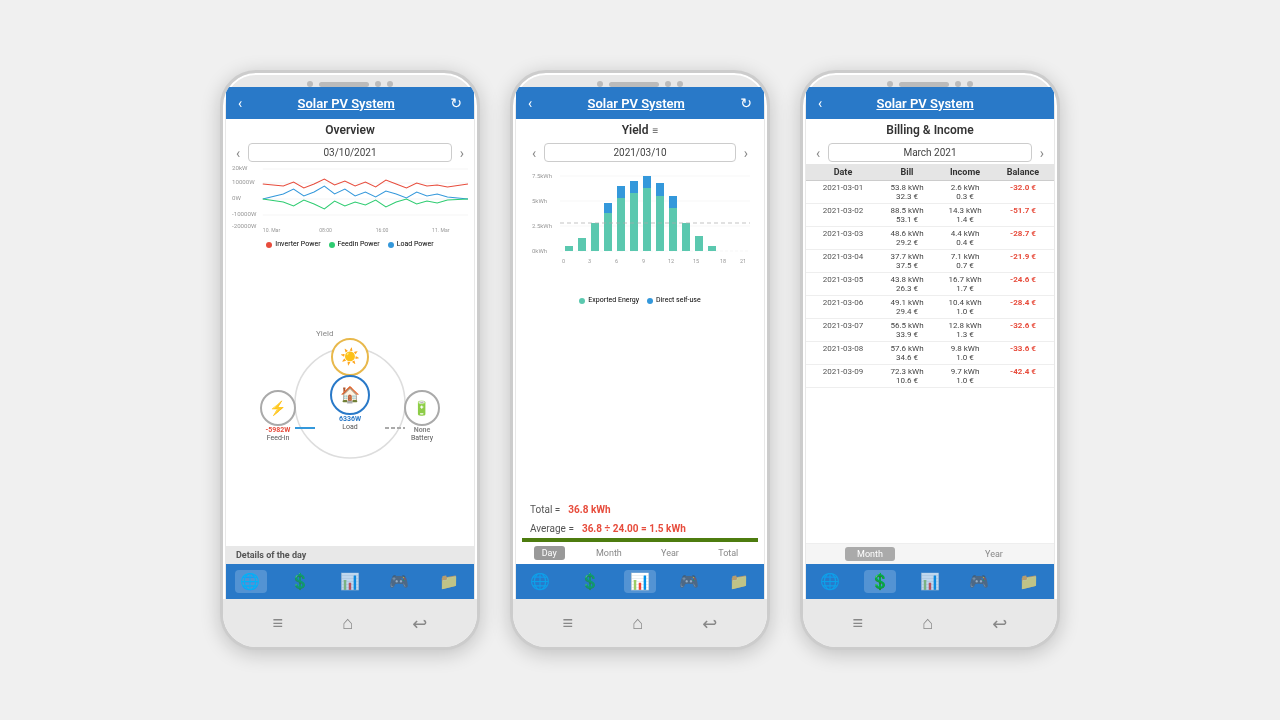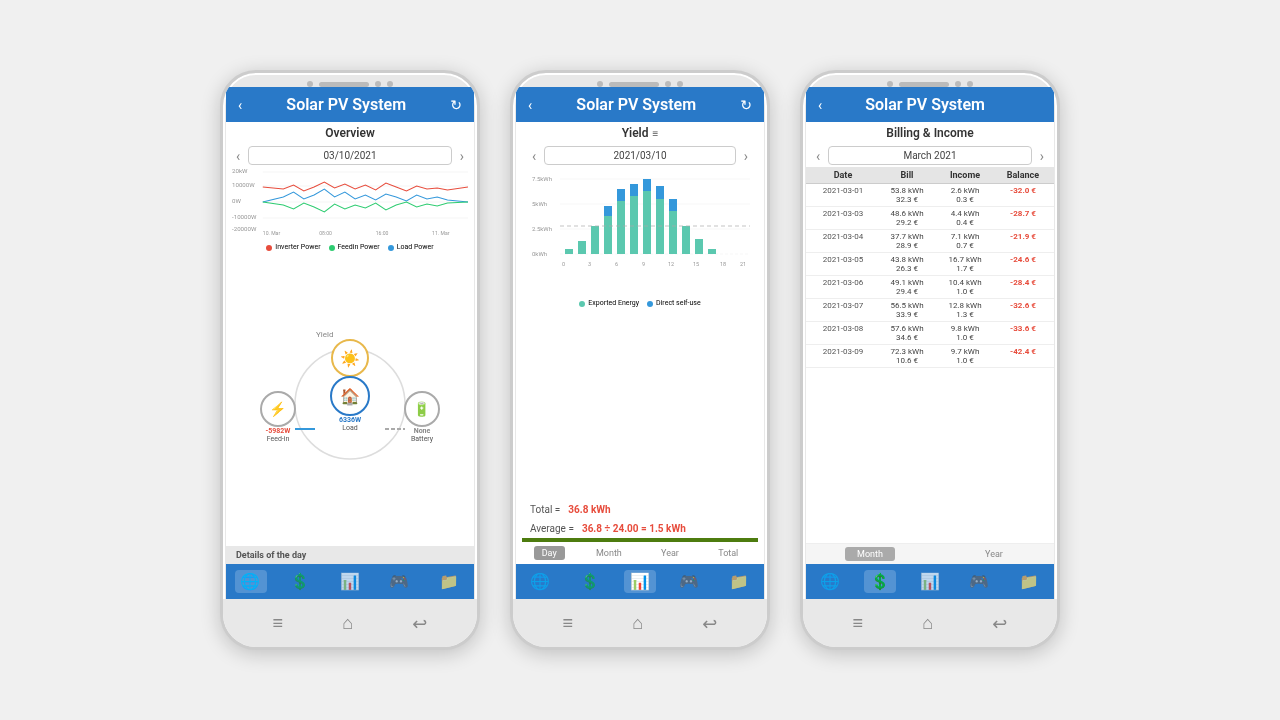--- a/index.html
+++ b/index.html
@@ -73,23 +73,24 @@
     .app-header {
       background: #2979c8;
       color: white;
       display: flex;
       align-items: center;
       justify-content: space-between;
       padding: 8px 12px;
       flex-shrink: 0;
     }
     .app-header .title {
-      font-size: 16px;
+      font-size: 13px;
       font-weight: 600;
       color: white;
+      text-decoration: underline;
     }
     .app-header .icon-btn {
       color: white;
       font-size: 14px;
       cursor: pointer;
     }
     
     .tab-bar {
       background: #2979c8;
       display: flex;
@@ -557,39 +558,53 @@
       <span>32.3 €</span>
     </div>
     <div class="col-income billing-cell-stack">
       <span>2.6 kWh</span>
       <span>0.3 €</span>
     </div>
     <div class="col-balance">-32.0 €</div>
   </div>
               <div class="billing-row">
     <div class="col-date billing-cell-stack">
+      <span class="date-text">2021-03-02</span>
+    </div>
+    <div class="col-bill billing-cell-stack">
+      <span>88.5 kWh</span>
+      <span>53.1 €</span>
+    </div>
+    <div class="col-income billing-cell-stack">
+      <span>14.3 kWh</span>
+      <span>1.4 €</span>
+    </div>
+    <div class="col-balance">-51.7 €</div>
+  </div>
+              <div class="billing-row">
+    <div class="col-date billing-cell-stack">
       <span class="date-text">2021-03-03</span>
     </div>
     <div class="col-bill billing-cell-stack">
       <span>48.6 kWh</span>
       <span>29.2 €</span>
     </div>
     <div class="col-income billing-cell-stack">
       <span>4.4 kWh</span>
       <span>0.4 €</span>
     </div>
     <div class="col-balance">-28.7 €</div>
   </div>
               <div class="billing-row">
     <div class="col-date billing-cell-stack">
       <span class="date-text">2021-03-04</span>
     </div>
     <div class="col-bill billing-cell-stack">
       <span>37.7 kWh</span>
-      <span>28.9 €</span>
+      <span>37.5 €</span>
     </div>
     <div class="col-income billing-cell-stack">
       <span>7.1 kWh</span>
       <span>0.7 €</span>
     </div>
     <div class="col-balance">-21.9 €</div>
   </div>
               <div class="billing-row">
     <div class="col-date billing-cell-stack">
       <span class="date-text">2021-03-05</span>

